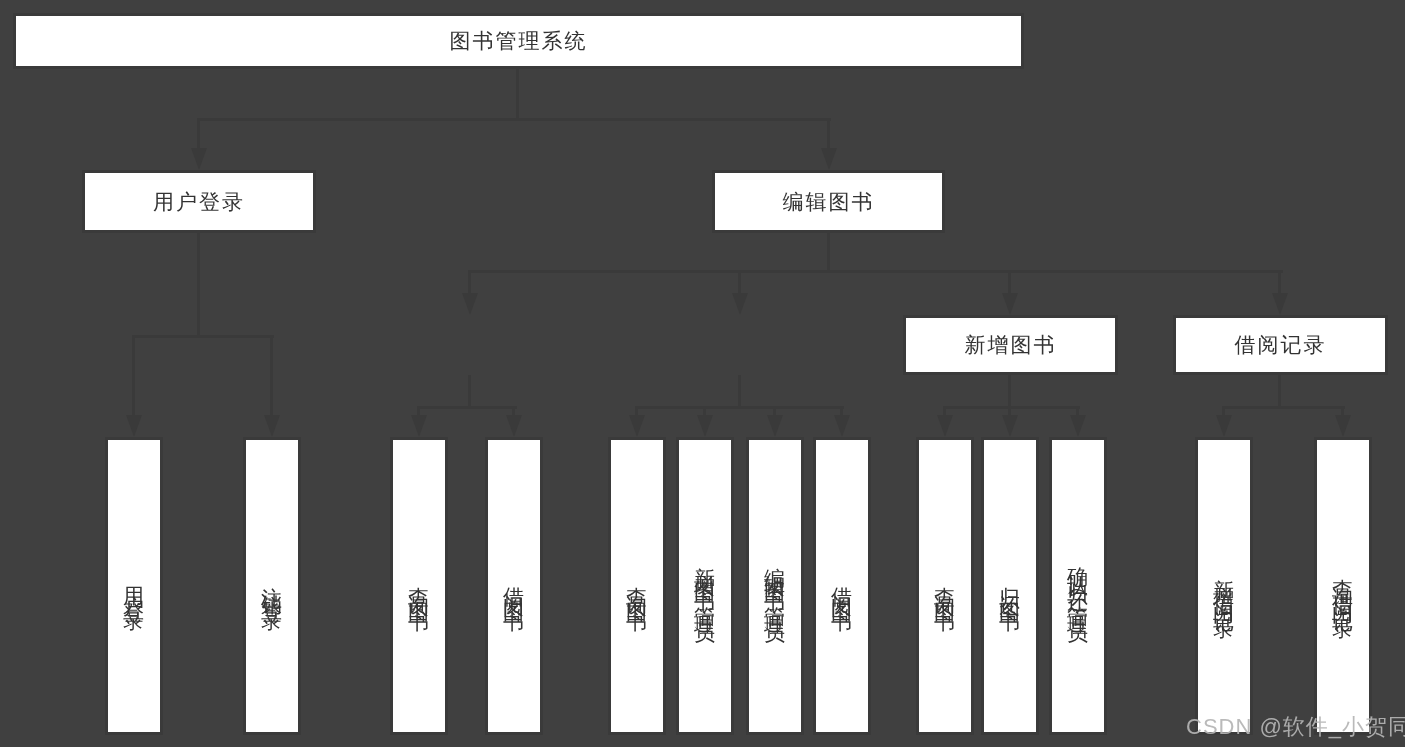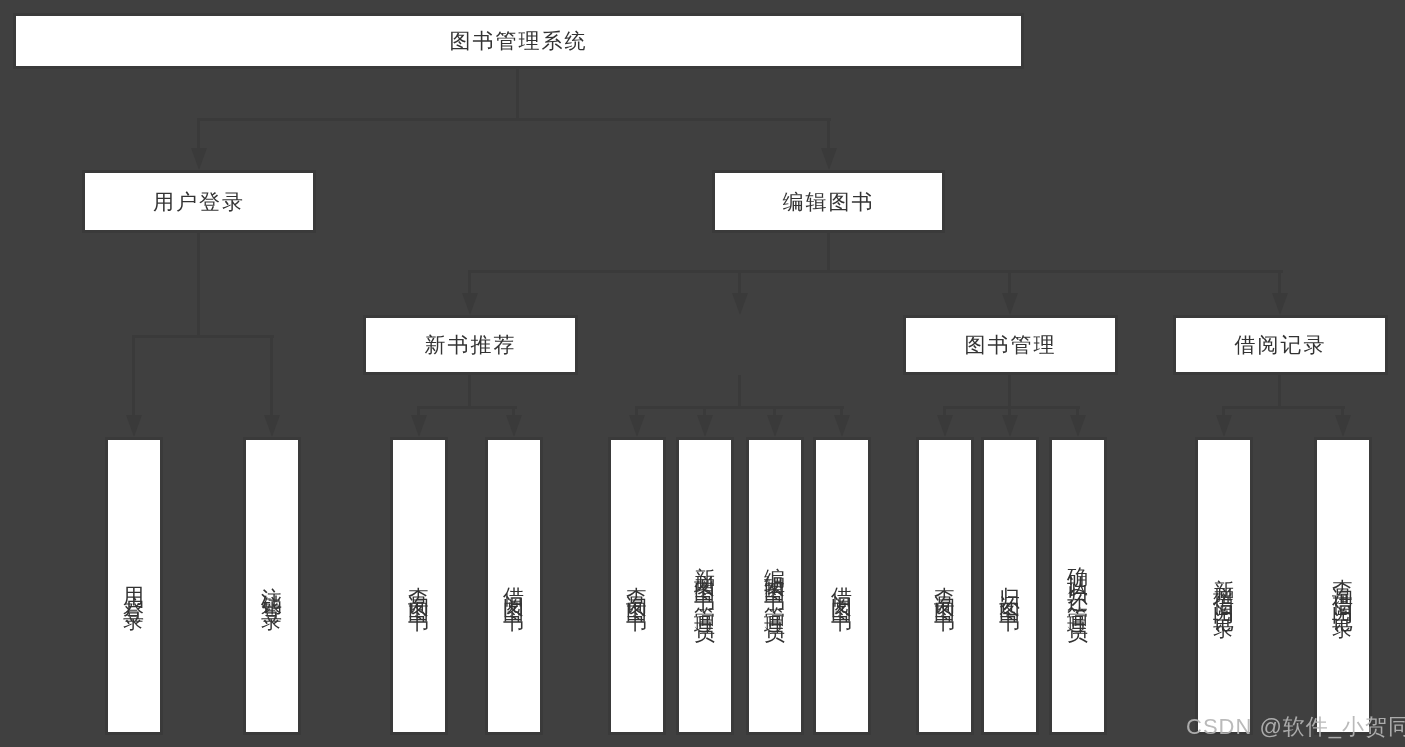--- a/index.html
+++ b/index.html
@@ -83,25 +83,22 @@
   <div class="hl" style="left:468px;top:270px;width:815px"></div>
   <div class="vl" style="left:468px;top:270px;height:29px"></div>
   <div class="ah" style="left:462px;top:293px"></div>
   <div class="vl" style="left:738px;top:270px;height:29px"></div>
   <div class="ah" style="left:732px;top:293px"></div>
   <div class="vl" style="left:1008px;top:270px;height:29px"></div>
   <div class="ah" style="left:1002px;top:293px"></div>
   <div class="vl" style="left:1278px;top:270px;height:29px"></div>
   <div class="ah" style="left:1272px;top:293px"></div>
 
-  <div class="hbox" style="left:363px;top:315px;width:215px;height:60px">
-    <span>新书推荐</span>
-  </div>
   <div class="hbox" style="left:903px;top:315px;width:215px;height:60px">
-    <span>图书管理</span>
+    <span>新增图书</span>
   </div>
   <div class="hbox" style="left:1173px;top:315px;width:215px;height:60px">
     <span>借阅记录</span>
   </div>
 
   <div class="vl" style="left:468px;top:375px;height:34px"></div>
   <div class="hl" style="left:417px;top:406px;width:100px"></div>
   <div class="vl" style="left:417px;top:406px;height:13px"></div>
   <div class="ah" style="left:411px;top:415px"></div>
   <div class="vl" style="left:512px;top:406px;height:13px"></div>

